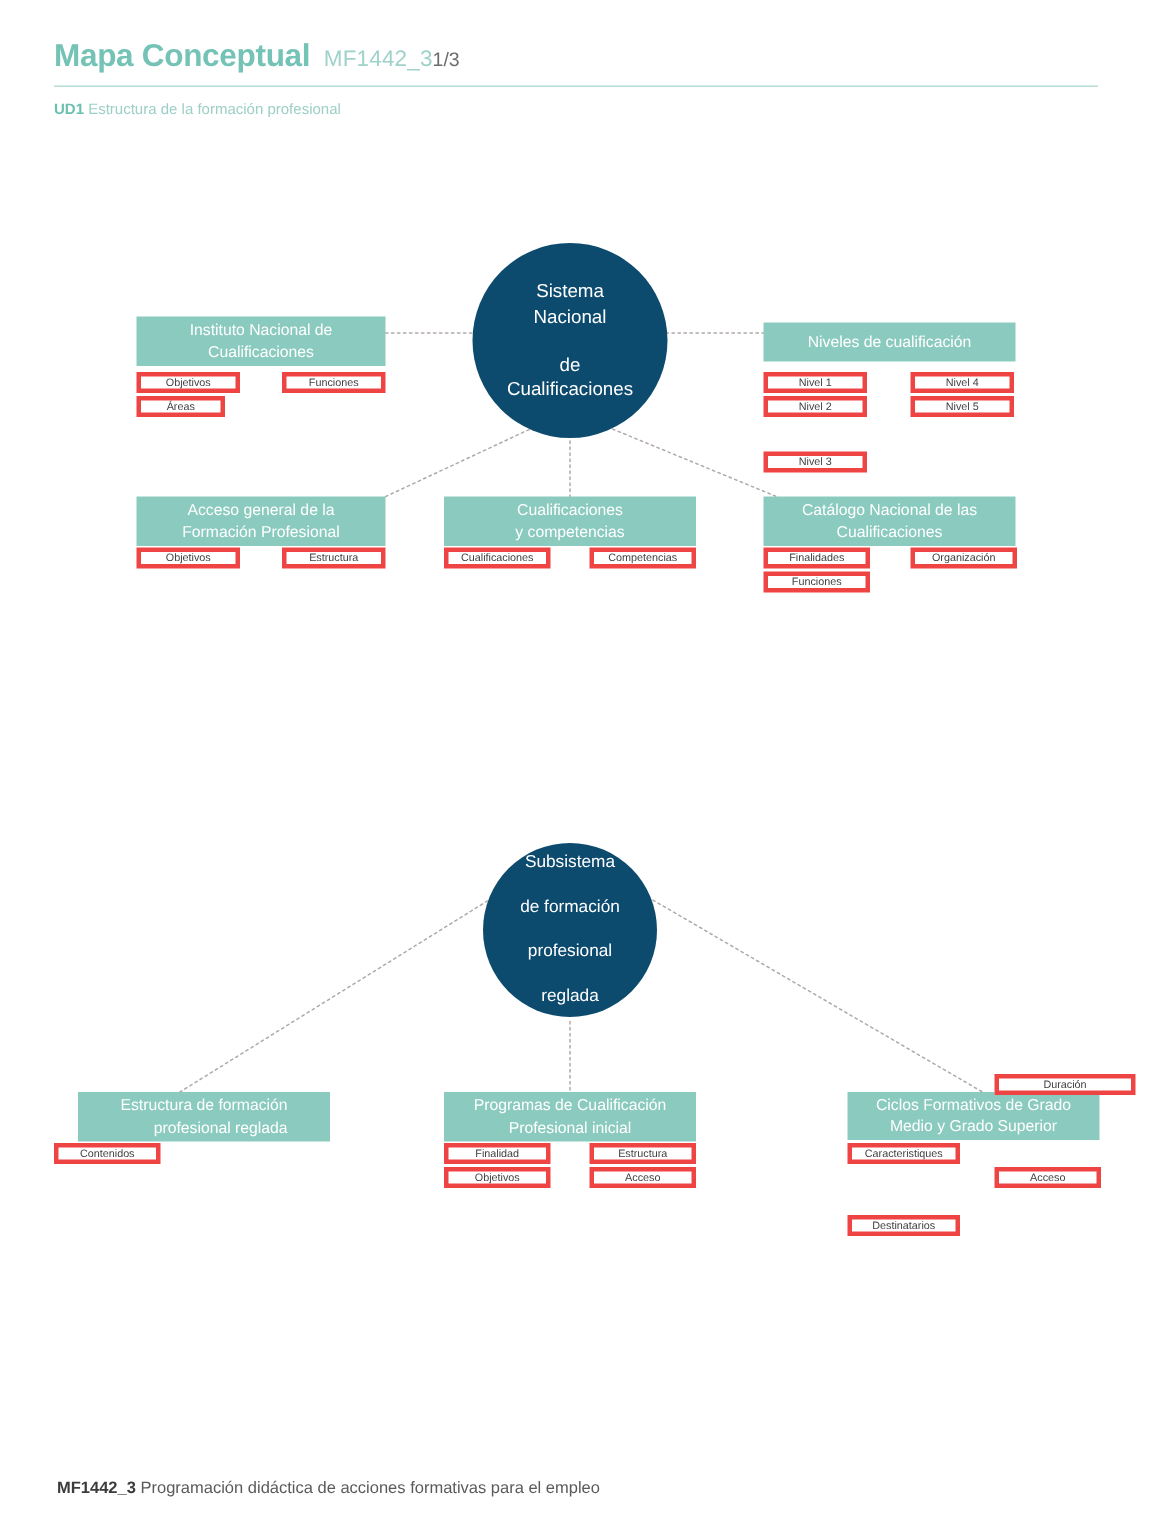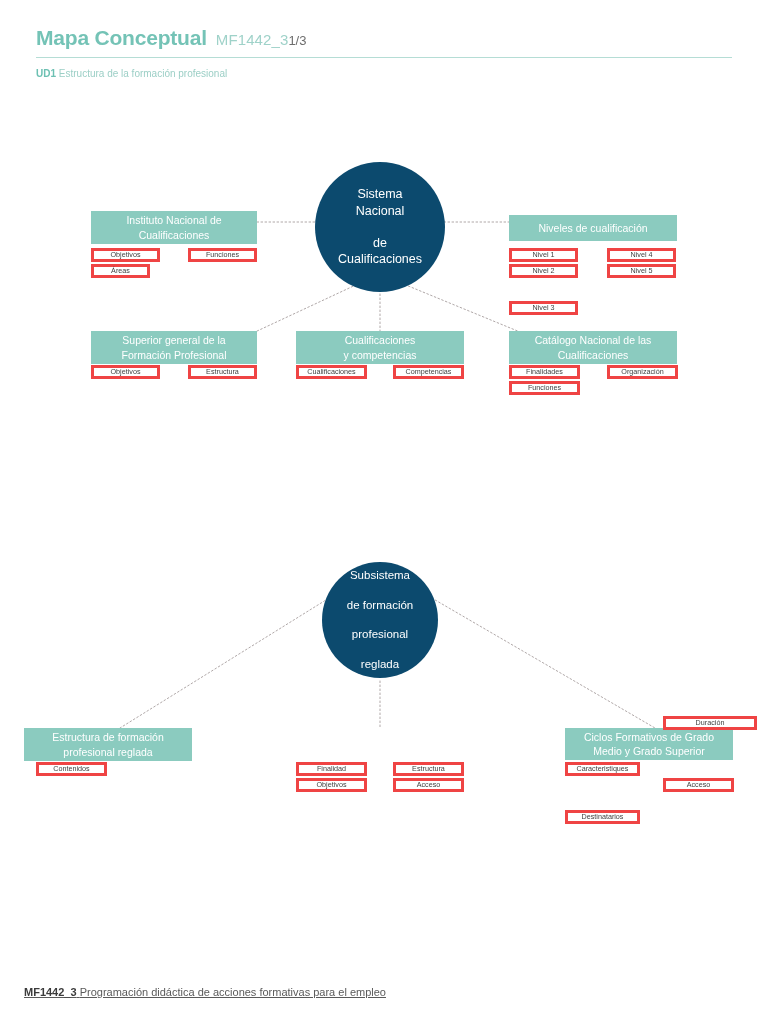--- a/index.html
+++ b/index.html
@@ -43,21 +43,21 @@
     font-size:10.5px;line-height:1.38;
   }
   .subbox{
     position:absolute;background:#ffffff;border:3px solid #ef4444;
     display:flex;align-items:center;justify-content:center;text-align:center;
     font-size:7.2px;color:#3f3f3f;line-height:1;
     box-sizing:border-box;
   }
 
   
-  .footer{position:absolute;left:24px;top:986px;font-size:11px;color:#5a5a5a;text-decoration:underline;}
+  .footer{position:absolute;left:38px;top:986px;font-size:11px;color:#5a5a5a;}
   .footer .code{font-weight:bold;color:#3b3b3b;}
 </style>
 </head>
 <body>
 
 <div class="page">
 
   <div class="header">
     <div class="title-row">
       <div class="title-left">
@@ -114,21 +114,21 @@
     </div>
   </div>
   <div class="subbox" style="left:509px;top:248px;width:69px;height:14px;">Nivel 1</div>
   <div class="subbox" style="left:607px;top:248px;width:69px;height:14px;">Nivel 4</div>
   <div class="subbox" style="left:509px;top:264px;width:69px;height:14px;">Nivel 2</div>
   <div class="subbox" style="left:607px;top:264px;width:69px;height:14px;">Nivel 5</div>
   <div class="subbox" style="left:509px;top:280px;width:69px;height:14px;margin-top:21px;">Nivel 3</div>
 
   <div class="hdrbox" style="left:91px;top:331px;width:166px;height:33px;">
     <div>
-      <span>Superior general de la</span><br>
+      <span>Acceso general de la</span><br>
       <span>Formación Profesional</span>
     </div>
   </div>
   <div class="subbox" style="left:91px;top:365px;width:69px;height:14px;">Objetivos</div>
   <div class="subbox" style="left:188px;top:365px;width:69px;height:14px;">Estructura</div>
 
   <div class="hdrbox" style="left:296px;top:331px;width:168px;height:33px;">
     <div>
       <span>Cualificaciones</span><br>
       <span>y competencias</span>
@@ -149,28 +149,34 @@
 
   <div class="circle" style="left:322px;top:562px;width:116px;height:116px;font-size:11.5px;">
     <span>
       <span>Subsistema</span><br>
       <span>de formación</span><br>
       <span>profesional</span><br>
       <span>reglada</span>
     </span>
   </div>
 
-  <div class="hdrbox" style="left:24px;top:728px;width:168px;height:33px;">
+  <div class="hdrbox" style="left:52px;top:728px;width:168px;height:33px;text-align:right;">
     <div>
       <span>Estructura de formación</span><br>
       <span>profesional reglada</span>
     </div>
   </div>
   <div class="subbox" style="left:36px;top:762px;width:71px;height:14px;">Contenidos</div>
 
+  <div class="hdrbox" style="left:296px;top:728px;width:168px;height:33px;">
+    <div>
+      <span>Programas de Cualificación</span><br>
+      <span>Profesional inicial</span>
+    </div>
+  </div>
   <div class="subbox" style="left:296px;top:762px;width:71px;height:14px;">Finalidad</div>
   <div class="subbox" style="left:393px;top:762px;width:71px;height:14px;">Estructura</div>
   <div class="subbox" style="left:296px;top:778px;width:71px;height:14px;">Objetivos</div>
   <div class="subbox" style="left:393px;top:778px;width:71px;height:14px;">Acceso</div>
 
   <div class="hdrbox" style="left:565px;top:728px;width:168px;height:32px;">
     <div>
       <span>Ciclos Formativos de Grado</span><br>
       <span>Medio y Grado Superior</span>
     </div>

